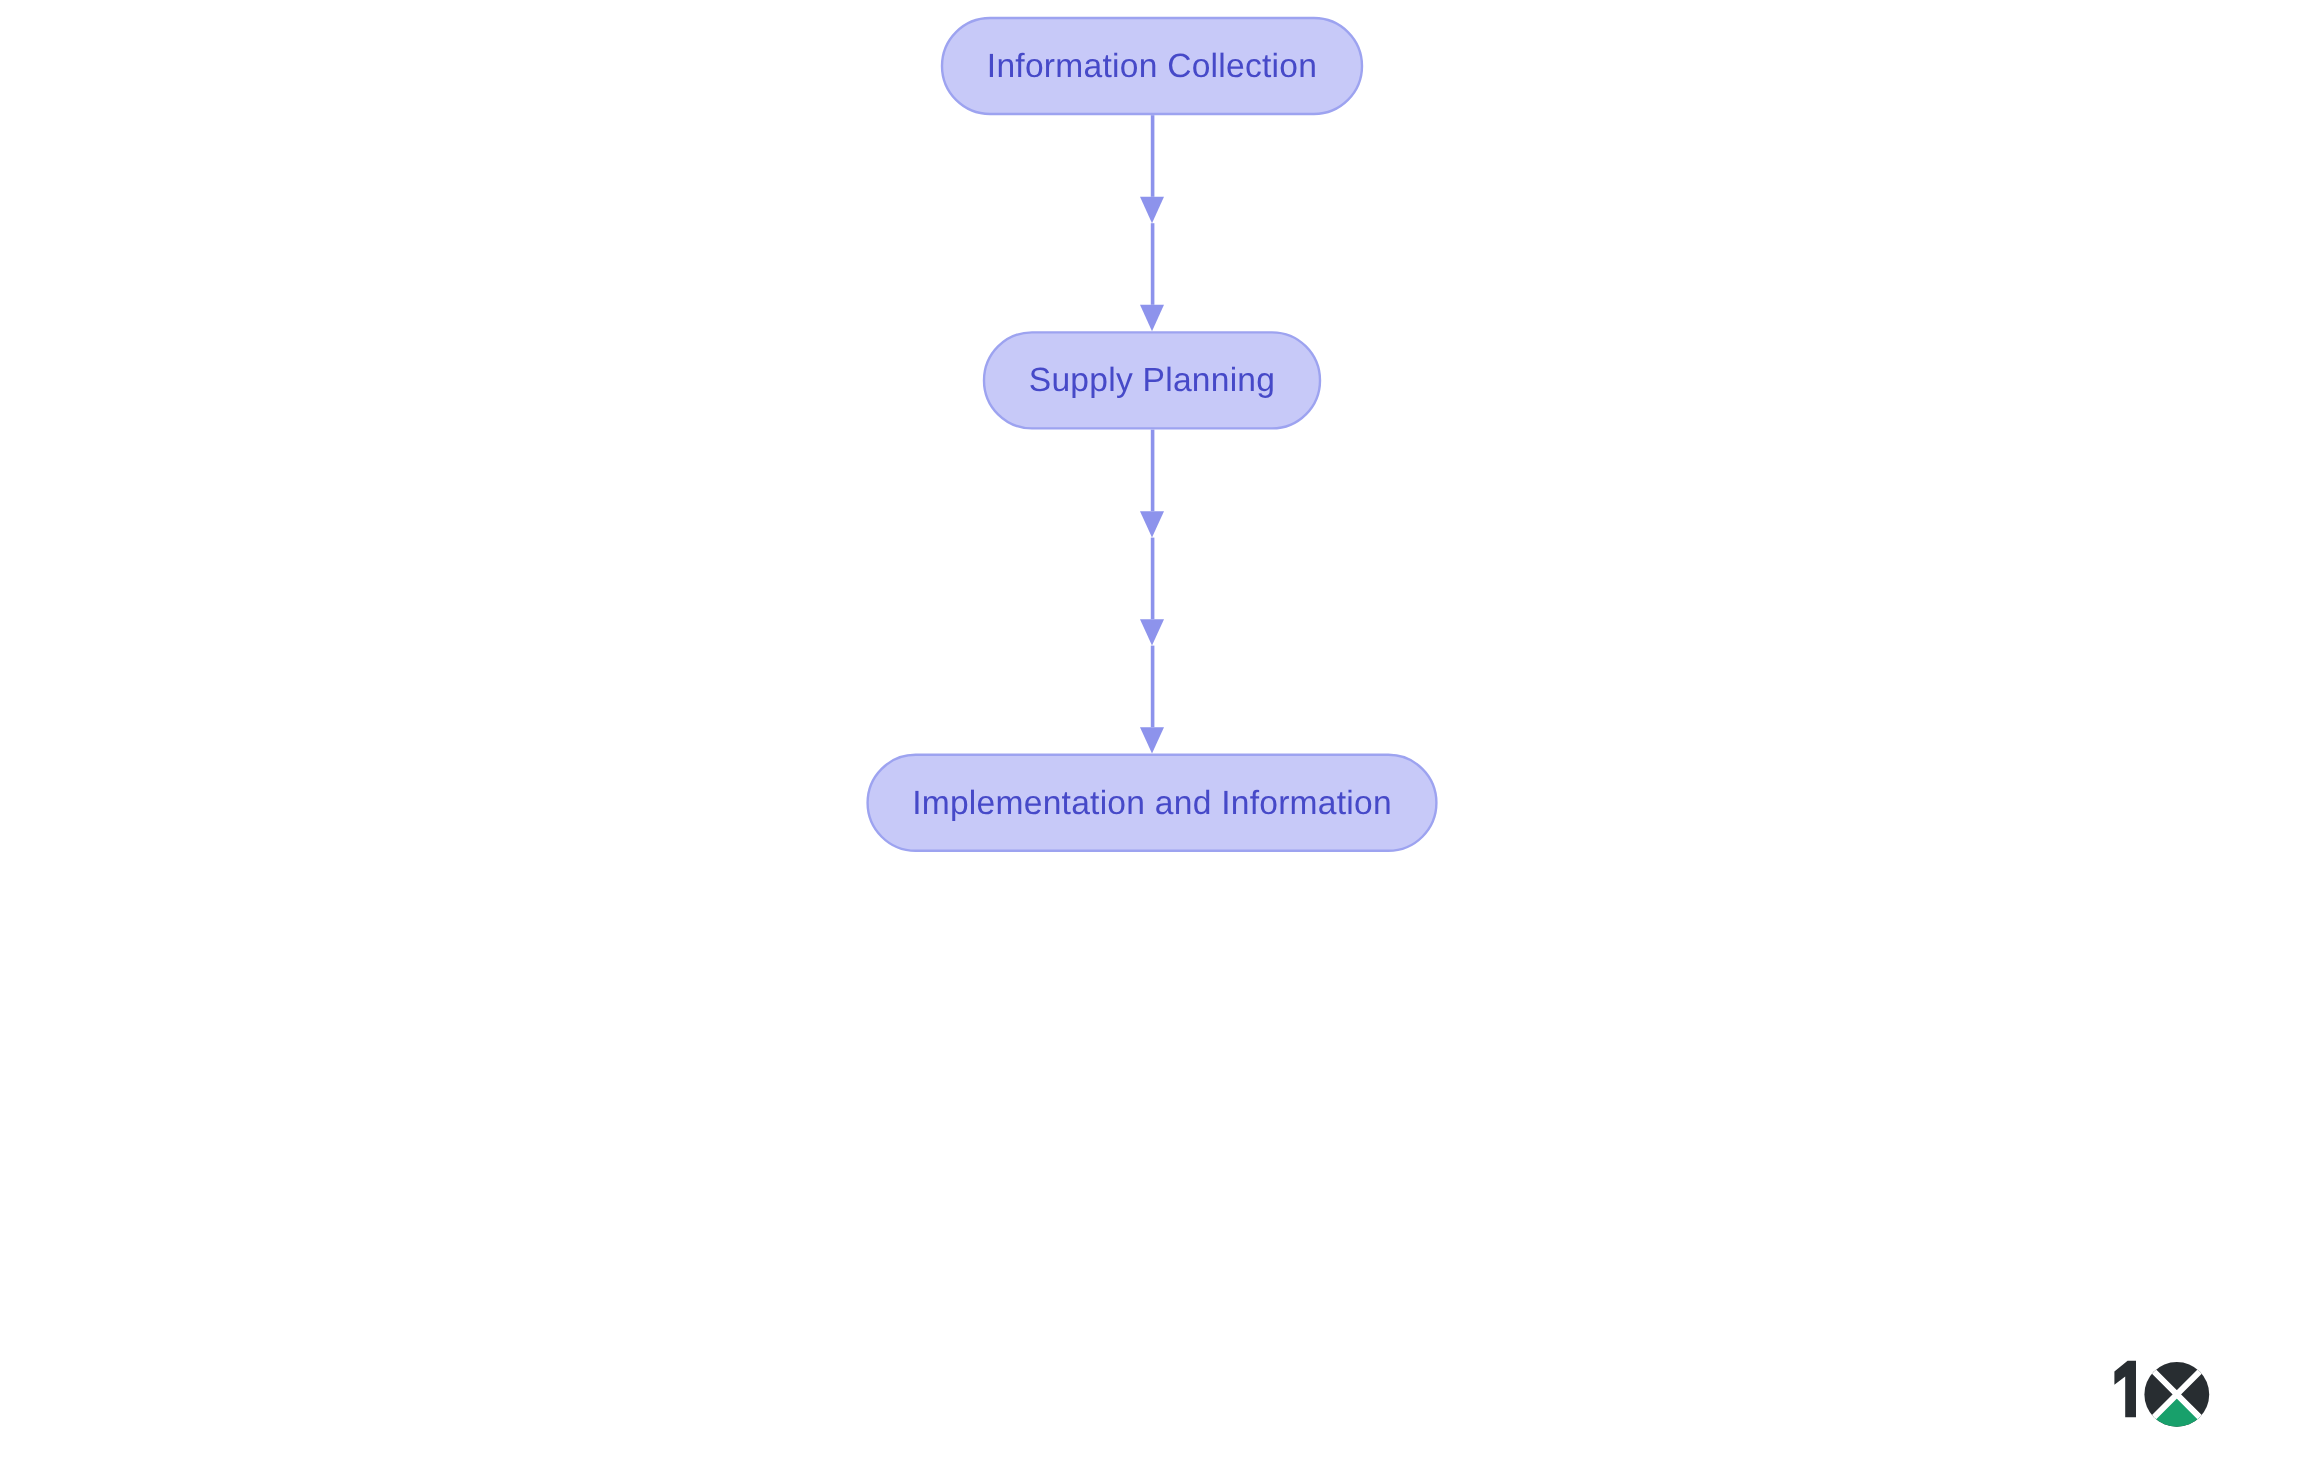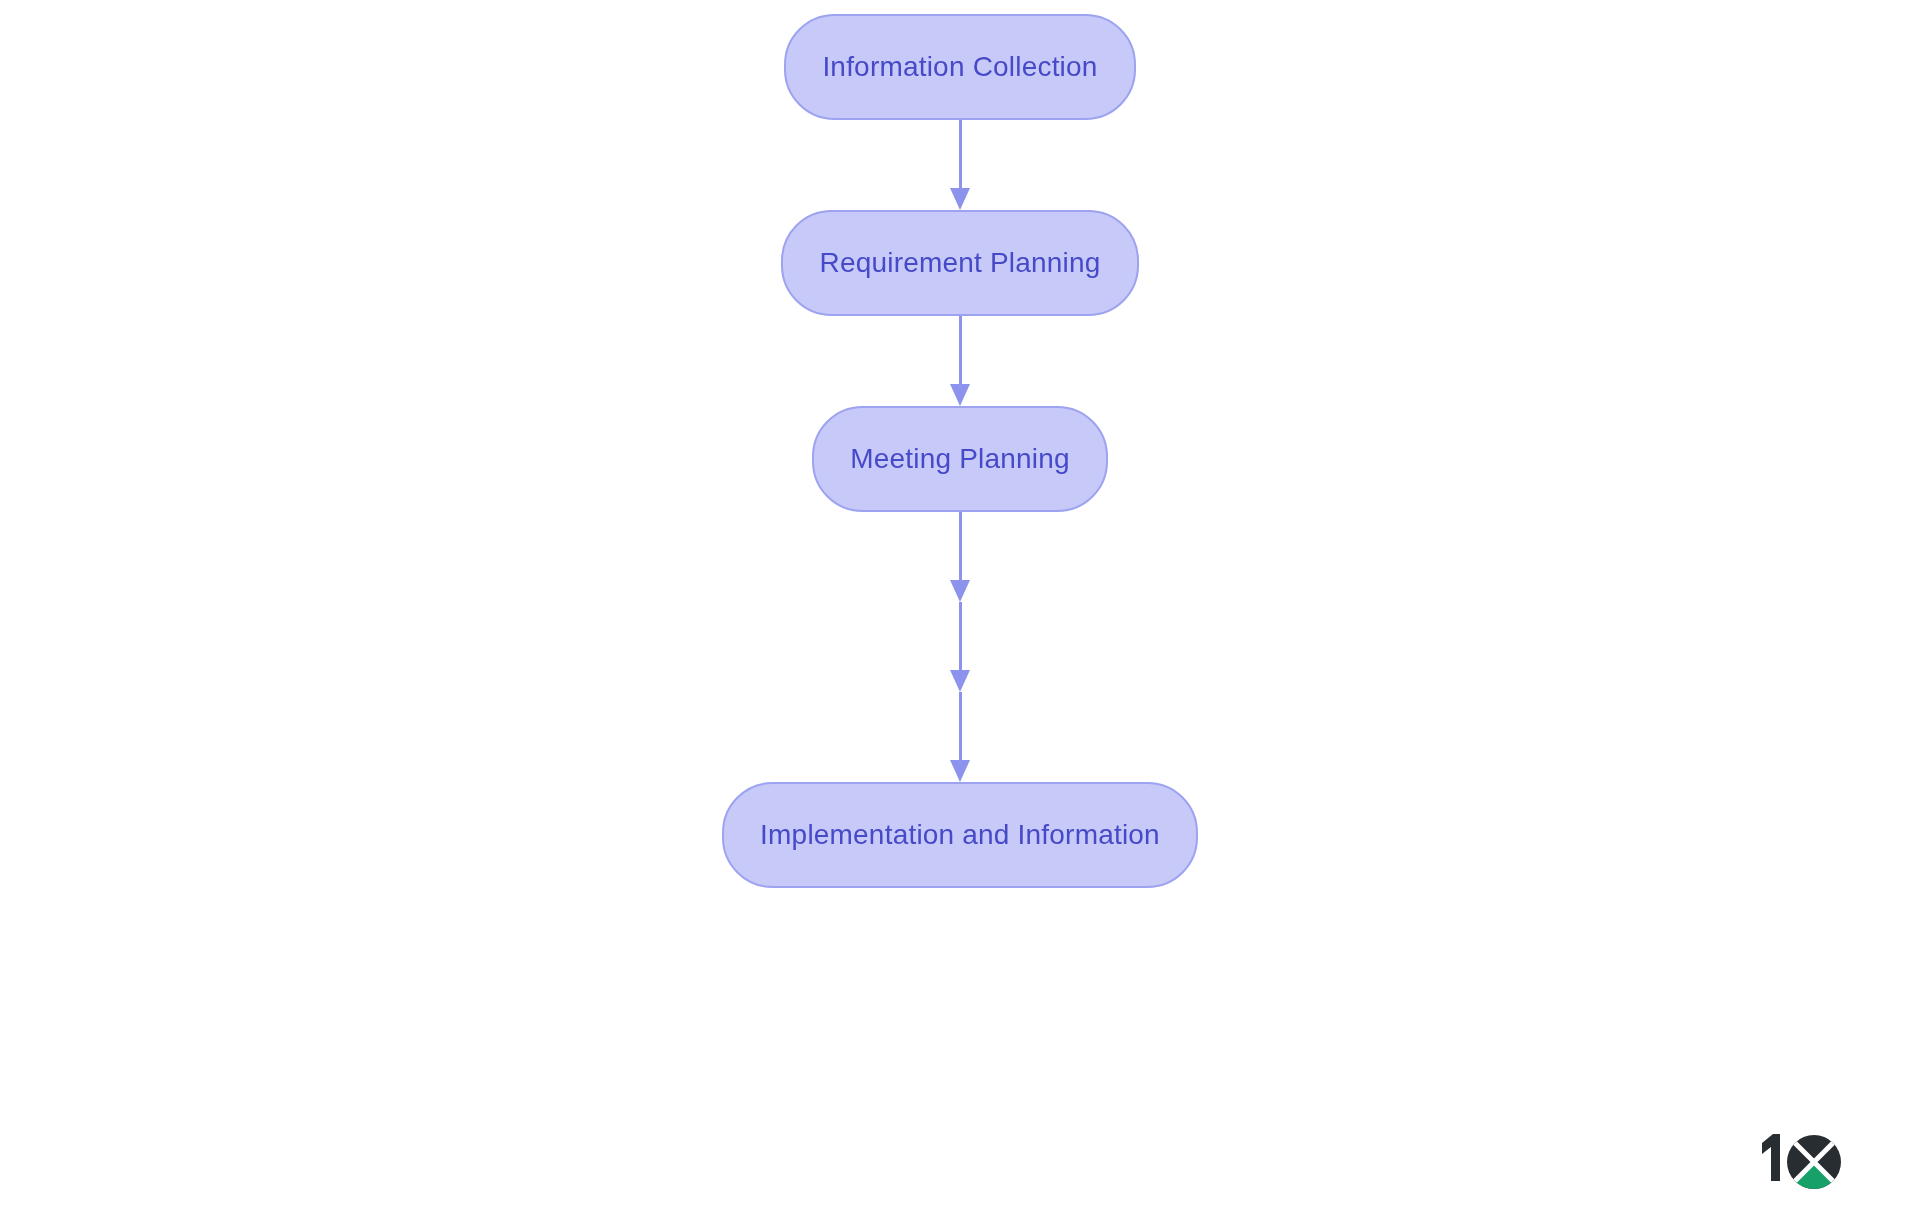--- a/index.html
+++ b/index.html
@@ -19,21 +19,21 @@
     position: absolute;
     top: 14px;
     left: 0;
     width: 100%;
     display: flex;
     flex-direction: column;
     align-items: center;
   }
   .node {
     box-sizing: border-box;
-    height: 106px;
+    height: 82px;
     min-width: 250px;
     border-radius: 50.5px;
     background: #c7c9f8;
     border: 2px solid #9da3f0;
     display: flex;
     align-items: center;
     justify-content: center;
     padding: 0 36px;
     white-space: nowrap;
   }
@@ -77,31 +77,28 @@
 
     <div class="node">
       <span class="node-label">Information Collection</span>
     </div>
 
     <div class="connector">
       <div class="line"></div>
       <div class="head"></div>
     </div>
 
-    <div class="node">
-      <span class="node-label">Requirement Planning</span>
-    </div>
 
     <div class="connector">
       <div class="line"></div>
       <div class="head"></div>
     </div>
 
     <div class="node">
-      <span class="node-label">Meeting Planning</span>
+      <span class="node-label">Supply Planning</span>
     </div>
 
     <div class="connector">
       <div class="line"></div>
       <div class="head"></div>
     </div>
 
 
     <div class="connector">
       <div class="line"></div>

